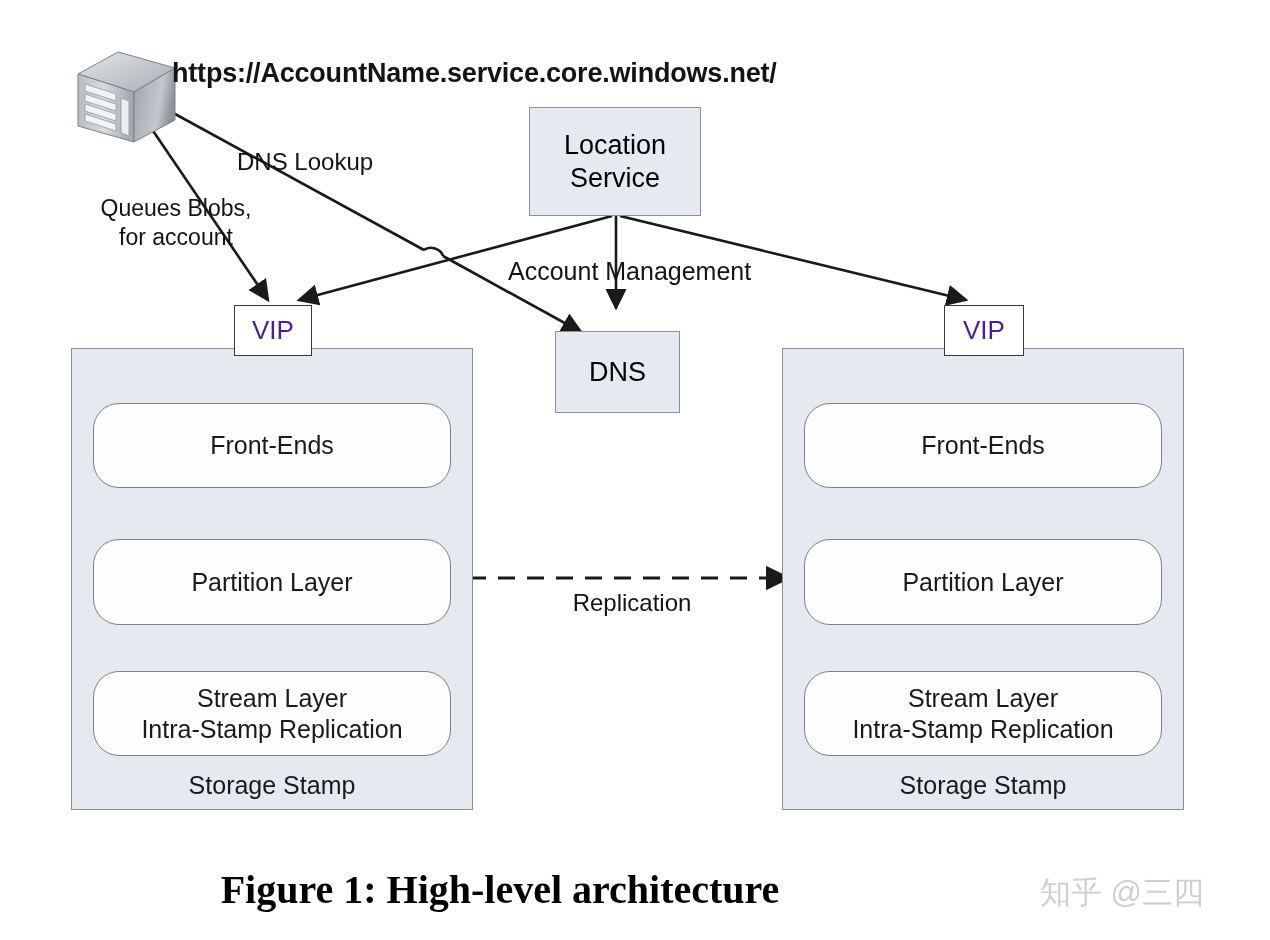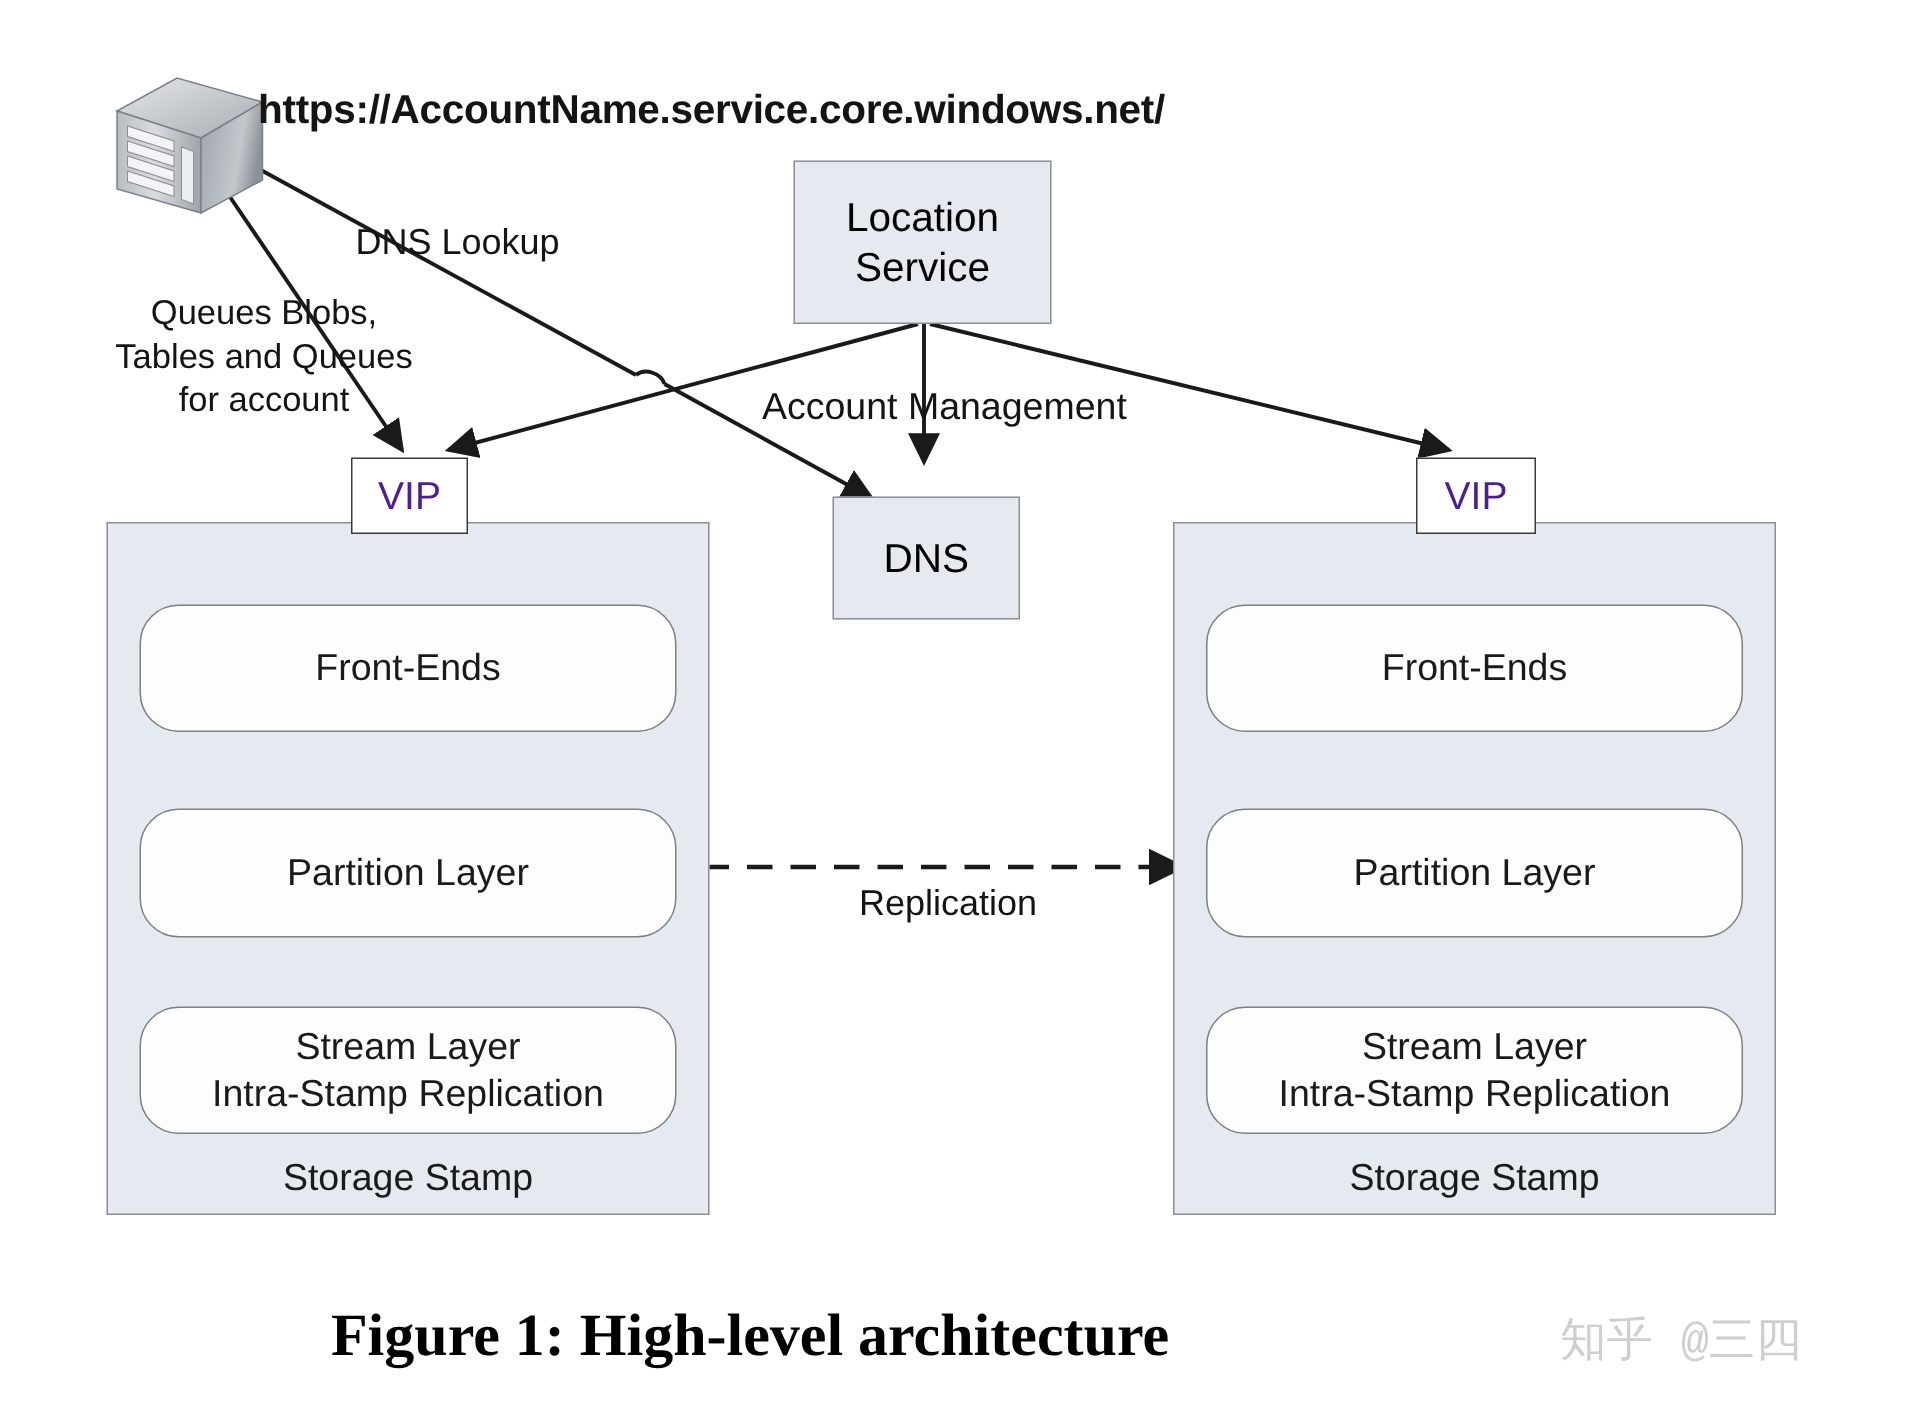--- a/index.html
+++ b/index.html
@@ -54,21 +54,21 @@
   #lbl-access{left:55px;top:194px;width:242px;font-size:23px;}
   #lbl-acctmgmt{left:508px;top:256px;font-size:25px;white-space:nowrap;}
   #lbl-interstamp{left:510px;top:588px;width:244px;font-size:24px;}
 
   
   #caption{position:absolute;left:0;top:866px;width:1000px;text-align:center;
            font-family:"Liberation Serif",serif;font-weight:bold;font-size:40px;color:#000;}
 
   
   #watermark{position:absolute;left:1040px;top:872px;font-size:31px;color:#cfcfcf;
-             white-space:nowrap;font-family:Liberation Mono, monospace;}
+             white-space:nowrap;font-family:Liberation Sans, sans-serif;}
 
   
   #server-icon{position:absolute;left:72px;top:46px;width:110px;height:105px;}
 </style>
 </head>
 <body>
 
 <div id="diagram">
 
   <svg class="svg-layer" viewBox="0 0 1270 940" xmlns="http://www.w3.org/2000/svg">
@@ -138,21 +138,20 @@
     </g>
     <polygon points="49,52 57,55 57,90 49,87" fill="#eceef0" stroke="#8b9096" stroke-width="0.7"></polygon>
   </svg>
 
   <div id="lbl-url" class="lbl">https://AccountName.service.core.windows.net/</div>
 
   <div id="lbl-dnslookup" class="lbl">DNS Lookup</div>
 
   <div id="lbl-access" class="lbl">
     <div>Queues Blobs,</div>
-    <div>Tables and Queues</div>
     <div>for account</div>
   </div>
 
   <div id="lbl-acctmgmt" class="lbl">Account Management</div>
 
   <div id="lbl-interstamp" class="lbl">
     <div>Replication</div>
   </div>
 
   <div id="loc-service" class="svc">

